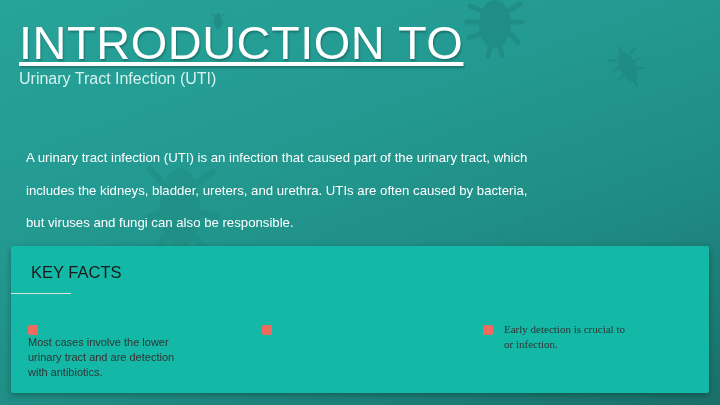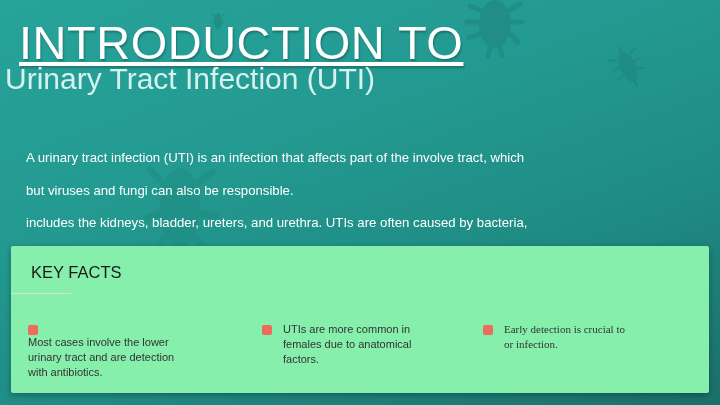--- a/index.html
+++ b/index.html
@@ -10,30 +10,30 @@
     background: linear-gradient(160deg, #27a39a 0%, #239a91 35%, #1f8c84 65%, #1a6f6a 100%);
   }
   .bacteria { position: absolute; }
   .bacteria svg { display: block; }
   .title {
     position: absolute; left: 19px; top: 19px;
     color: #ffffff; font-size: 47px; font-weight: 400; letter-spacing: 0.5px;
     text-shadow: 1px 2px 2px rgba(0,0,0,0.25); line-height: 48px; text-decoration: underline;
   }
   .subtitle {
-    position: absolute; left: 5px; top: 64px;
-    color: #d6f2ee; font-size: 30px; line-height: 30px;
+    position: absolute; left: 19px; top: 64px;
+    color: #d6f2ee; font-size: 16px; line-height: 30px;
   }
   .intro {
     position: absolute; left: 26px; top: 142px; width: 540px;
     color: #ffffff; font-size: 13.2px; line-height: 32.5px;
   }
   .card {
     position: absolute; left: 11px; top: 246px; width: 698px; height: 147px;
-    background: #86efac; border-radius: 2px;
+    background: #14b8a6; border-radius: 2px;
     box-shadow: 0 2px 6px rgba(0,0,0,0.3);
   }
   .card-title {
     position: absolute; left: 20px; top: 17px;
     font-size: 16.5px; color: #1a1a1a; font-weight: 400;
   }
   .card-rule {
     position: absolute; left: 0; top: 47px; width: 60px; height: 1px;
     background: #dcdcdc;
   }
@@ -123,45 +123,40 @@
         <line x1="50" y1="40" x2="64" y2="37"></line>
       </g>
     </g>
   </svg>
 </div>
 
 <div class="title">INTRODUCTION TO</div>
 <div class="subtitle">Urinary Tract Infection (UTI)</div>
 
 <div class="intro">
-  <div>A urinary tract infection (UTI) is an infection that affects part of the involve tract, which</div>
+  <div>A urinary tract infection (UTI) is an infection that caused part of the urinary tract, which</div>
+  <div>includes the kidneys, bladder, ureters, and urethra. UTIs are often caused by bacteria,</div>
   <div>but viruses and fungi can also be responsible.</div>
-  <div>includes the kidneys, bladder, ureters, and urethra. UTIs are often caused by bacteria,</div>
 </div>
 
 <div class="card">
   <div class="card-title">KEY FACTS</div>
   <div class="card-rule"></div>
 
   <div class="fact" style="left:17px;flex-direction:column;">
     <span class="bullet" style="background:#f06b5f;"></span>
     <div class="fact-text">
       <div>Most cases involve the lower</div>
       <div>urinary tract and are detection</div>
       <div>with antibiotics.</div>
     </div>
   </div>
 
   <div class="fact" style="left:251px;">
     <span class="bullet" style="background:#f06b5f;"></span>
-    <div class="fact-text">
-      <div>UTIs are more common in</div>
-      <div>females due to anatomical</div>
-      <div>factors.</div>
-    </div>
   </div>
 
   <div class="fact" style="left:472px;font-family:Liberation Serif, serif;">
     <span class="bullet" style="background:#f06b5f;"></span>
     <div class="fact-text">
       <div>Early detection is crucial to</div>
       <div>or infection.</div>
     </div>
   </div>
 </div>

